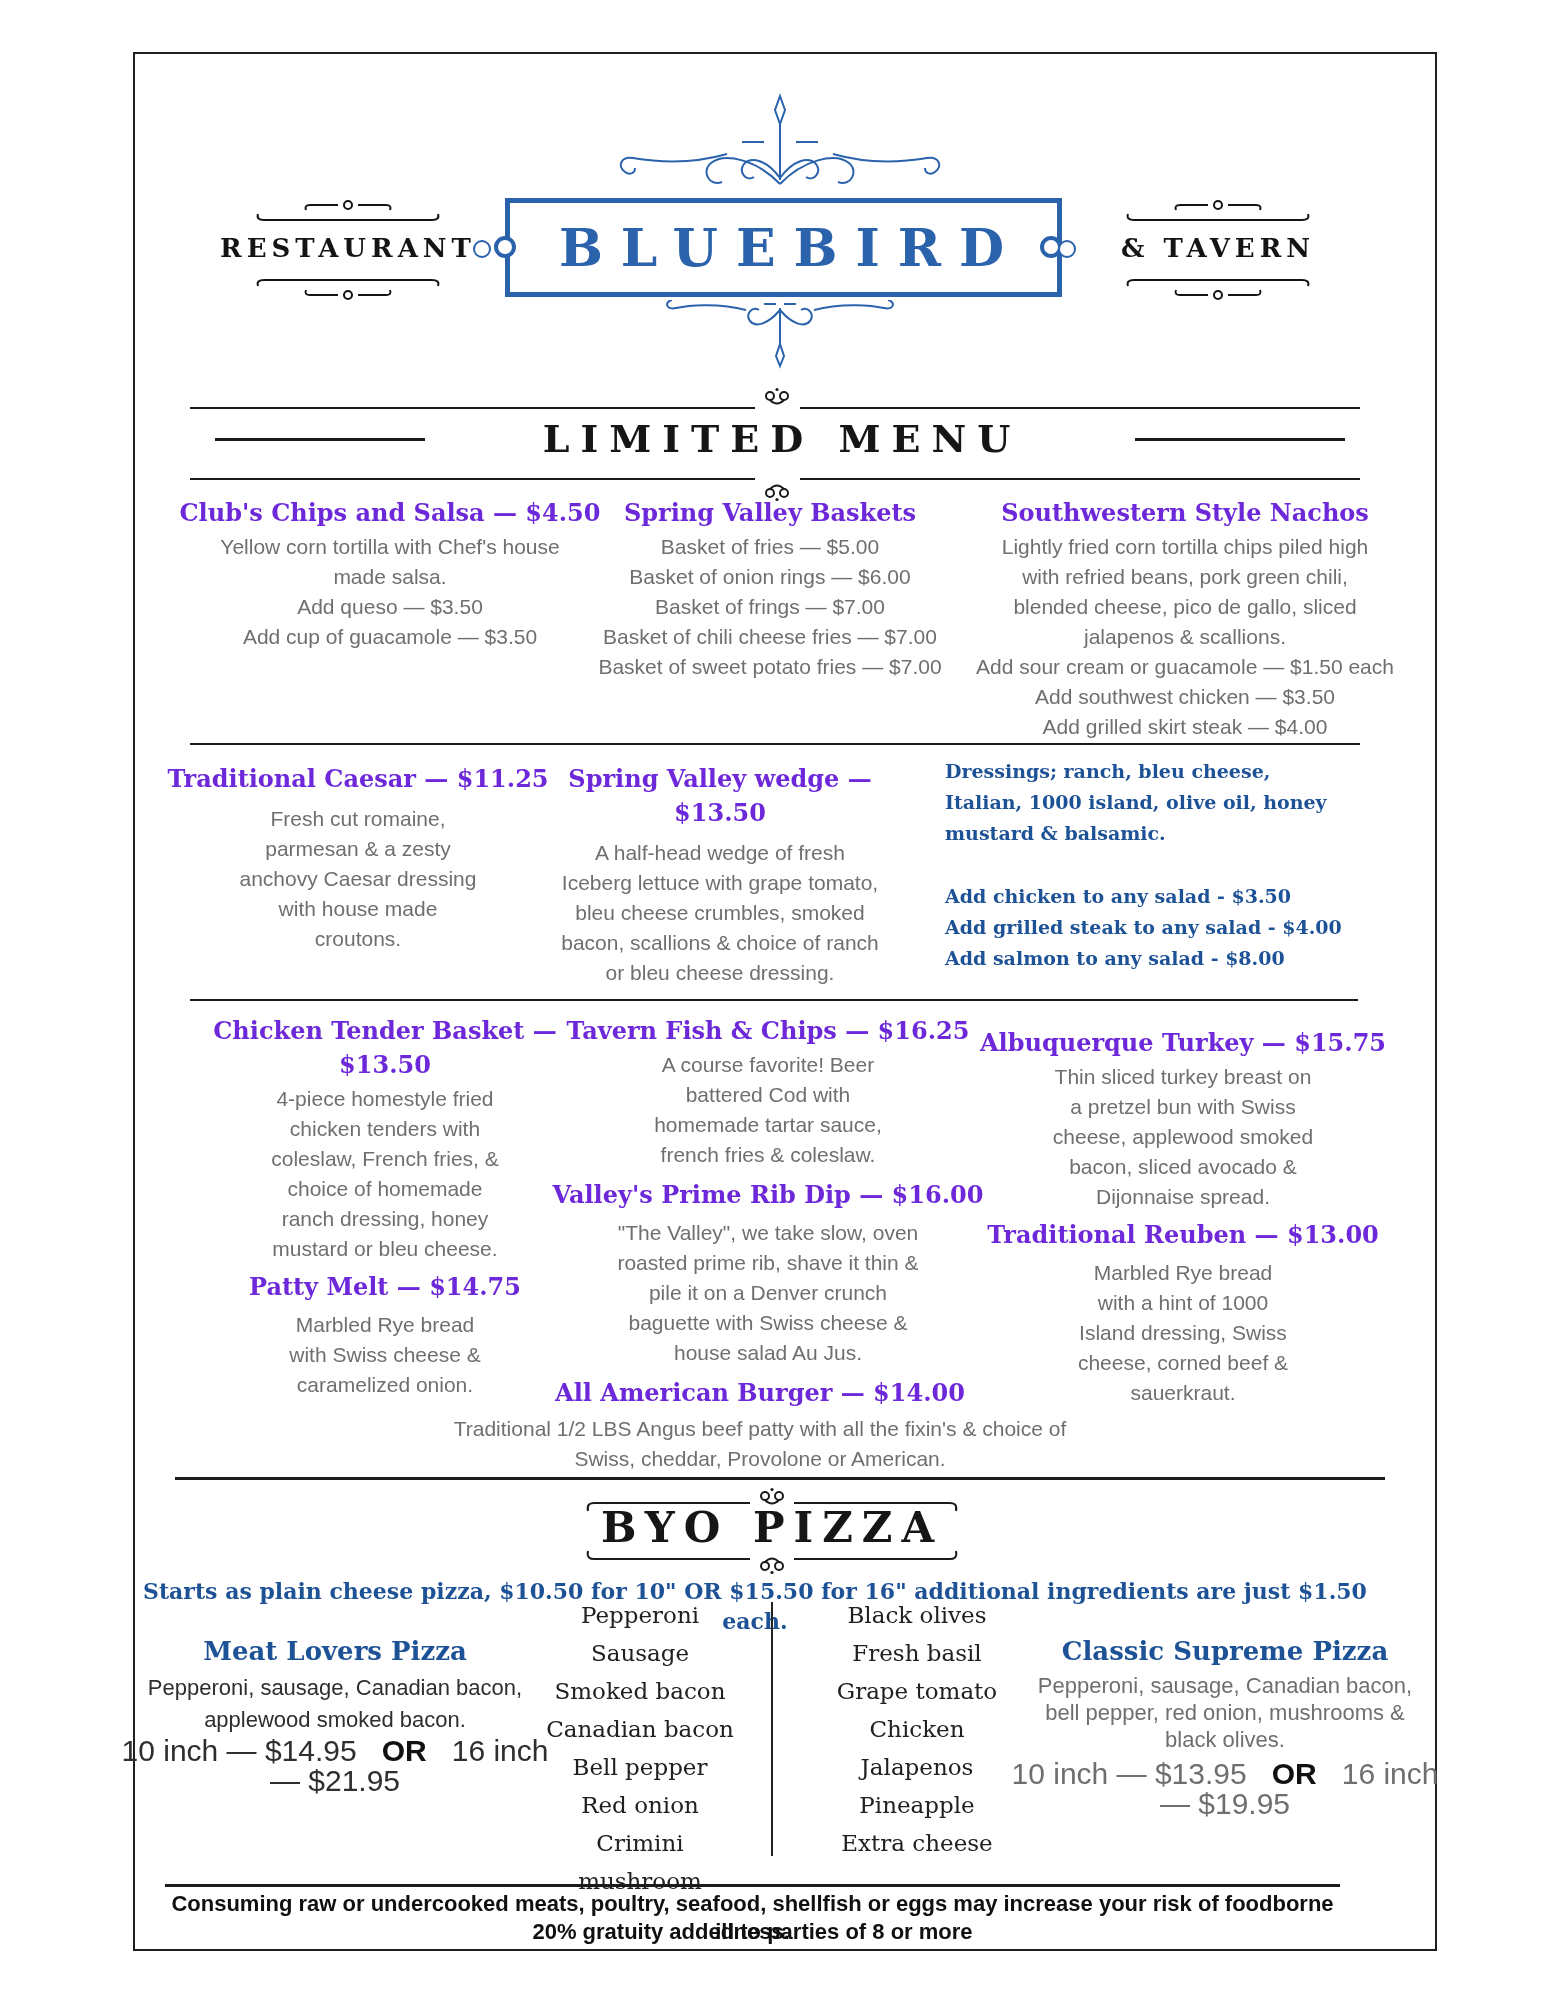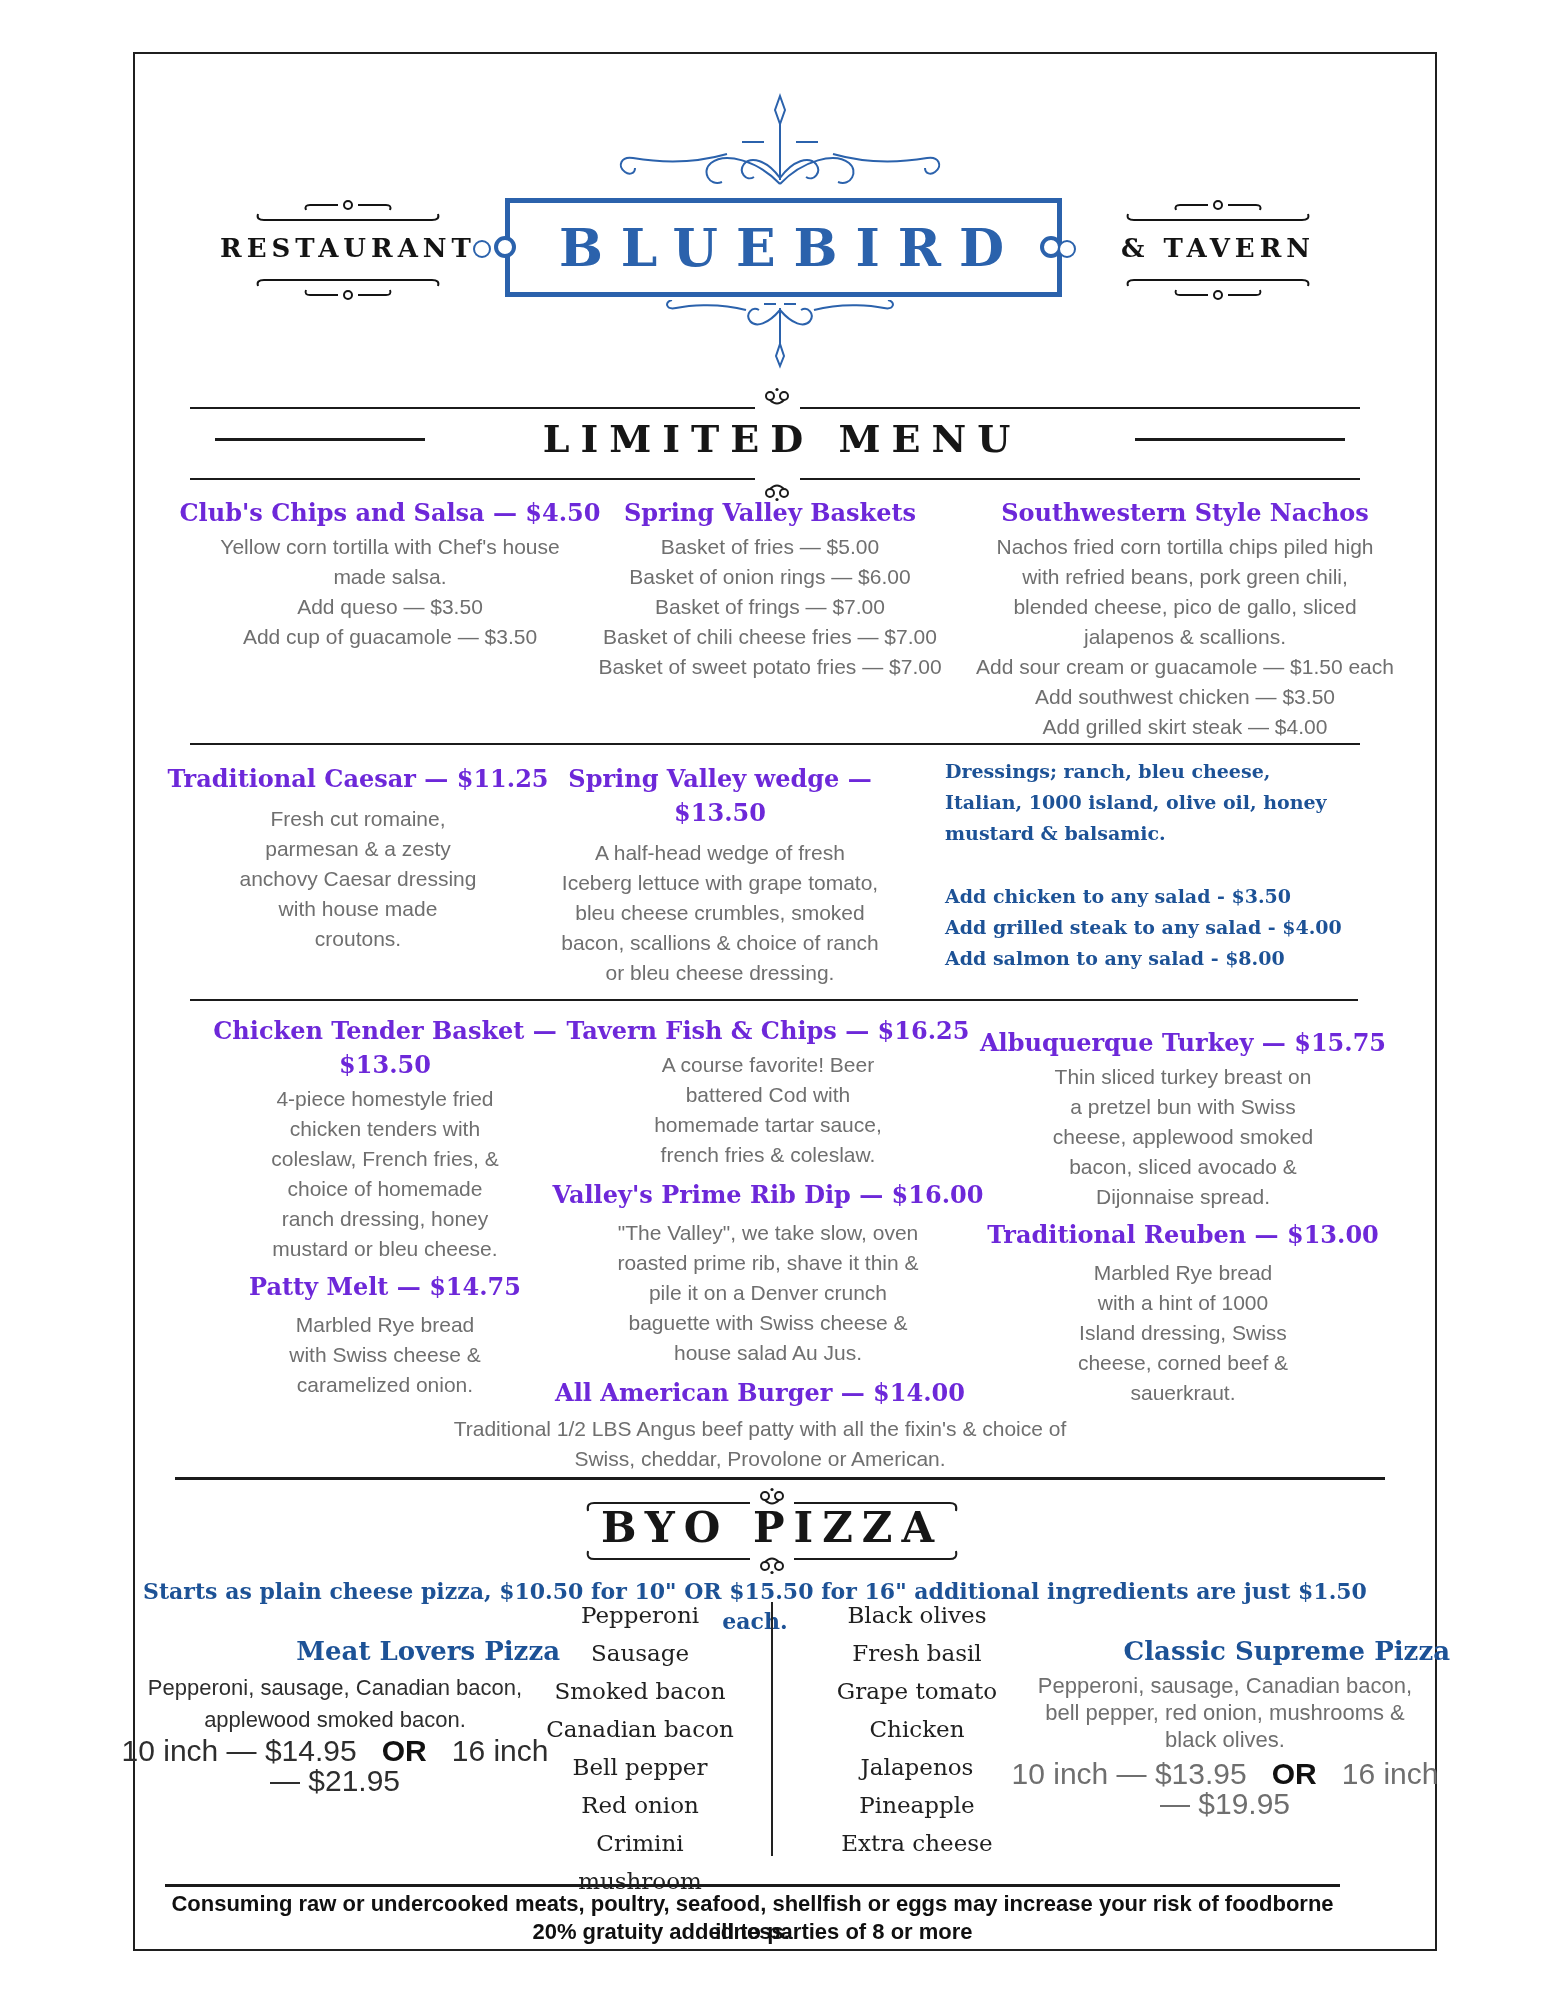--- a/index.html
+++ b/index.html
@@ -26,21 +26,21 @@
   .vr{position:absolute;background:#222;width:2px;}
 
   
   .col{position:absolute;text-align:center;}
   .item-title{font-family:"DejaVu Serif",serif;font-weight:bold;font-size:24px;line-height:34px;
               color:#6d28d9;text-align:center;}
   .item-lines div{font-size:21px;line-height:30px;color:#6f6f6f;text-align:center;}
   .blue-note div{font-family:"DejaVu Serif",serif;font-weight:bold;font-size:19px;line-height:31px;
                  color:#1d5296;text-align:left;}
   .pizza-head{font-family:"DejaVu Serif",serif;font-weight:bold;font-size:26px;line-height:34px;
-              color:#1d5296;text-align:right;}
+              color:#1d5296;text-align:center;}
   .pizza-intro{position:absolute;text-align:center;font-family:"DejaVu Serif",serif;font-weight:bold;
                font-size:22px;line-height:30px;color:#1d5296;}
   .toppings div{font-family:"DejaVu Serif",serif;font-size:23px;line-height:38px;color:#202020;text-align:center;}
   .desc-dark div{font-size:22px;line-height:32px;color:#2e2e2e;text-align:center;}
   .desc-gray div{font-size:22px;line-height:27px;color:#6f6f6f;text-align:center;}
   .price-line{font-size:30px;line-height:30px;text-align:center;}
   .price-dark{color:#2e2e2e;}
   .price-gray{color:#6f6f6f;}
   .or{font-weight:bold;color:#111;}
   .footer-line{position:absolute;width:1175px;left:165px;text-align:center;font-weight:bold;
@@ -163,21 +163,21 @@
         <div>Basket of fries — $5.00</div>
         <div>Basket of onion rings — $6.00</div>
         <div>Basket of frings — $7.00</div>
         <div>Basket of chili cheese fries — $7.00</div>
         <div>Basket of sweet potato fries — $7.00</div>
       </div>
   </div>
   <div class="col" style="left:950px;top:496px;width:470px;">
     <div class="item-title">Southwestern Style Nachos</div>
     <div class="item-lines" style="margin-top:2px;">
-        <div>Nachos fried corn tortilla chips piled high</div>
+        <div>Lightly fried corn tortilla chips piled high</div>
         <div>with refried beans, pork green chili,</div>
         <div>blended cheese, pico de gallo, sliced</div>
         <div>jalapenos &amp; scallions.</div>
         <div>Add sour cream or guacamole — $1.50 each</div>
         <div>Add southwest chicken — $3.50</div>
         <div>Add grilled skirt steak — $4.00</div>
       </div>
   </div>
 
   <div class="hr" style="left:190px;top:743px;width:1170px;"></div>

